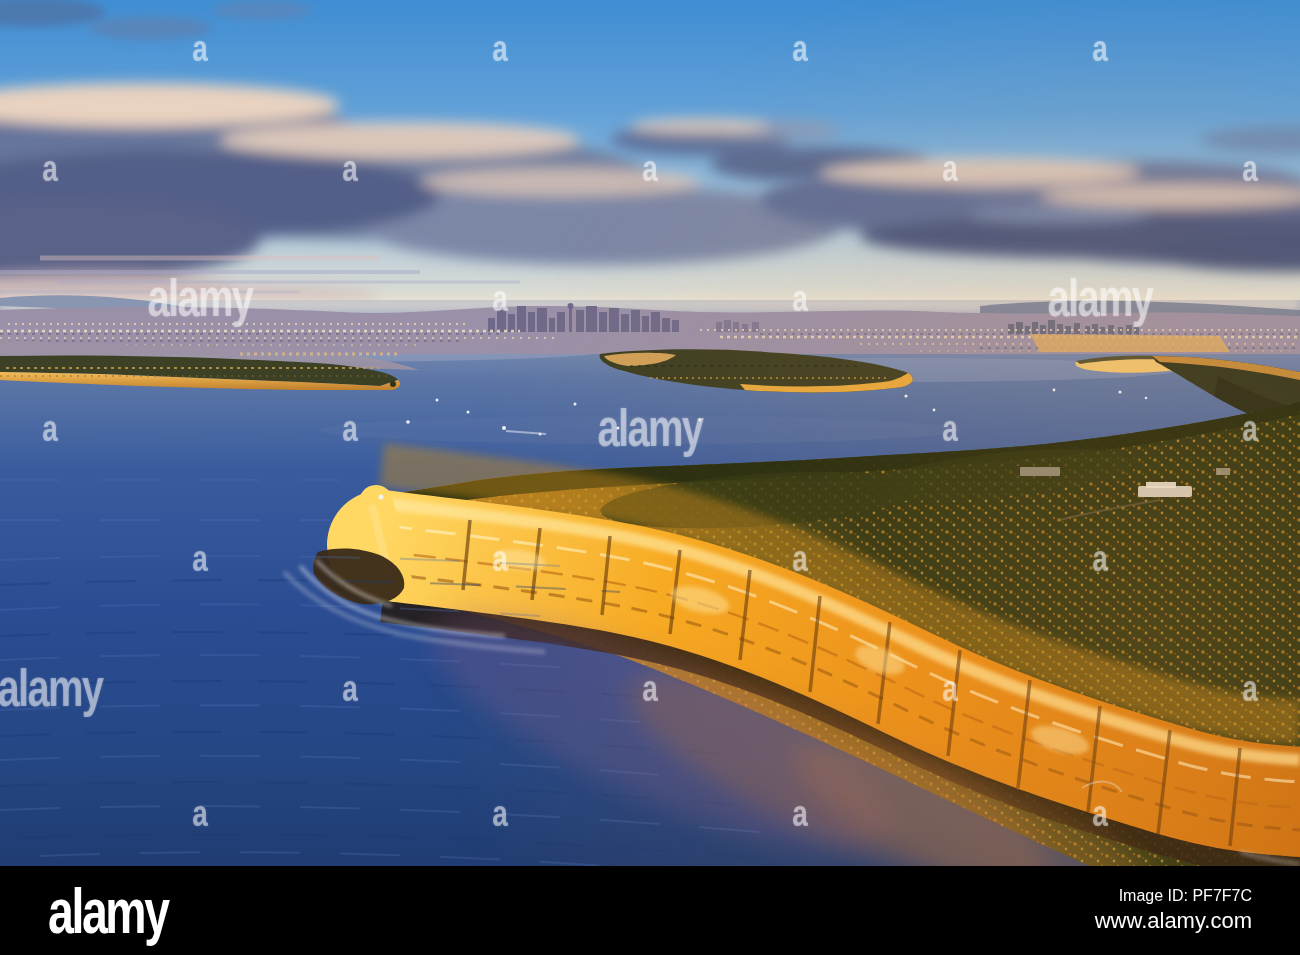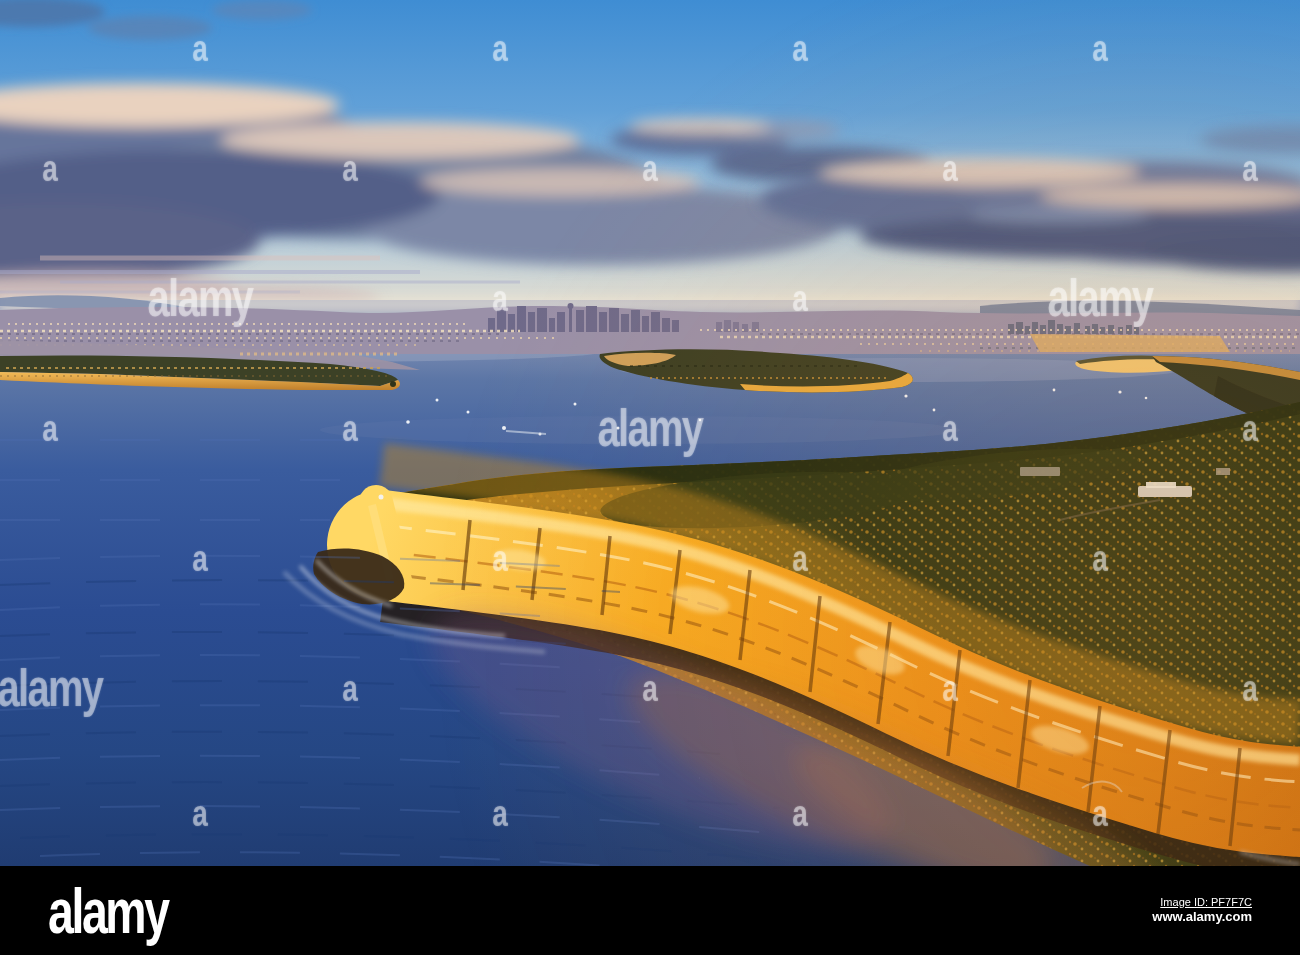--- a/index.html
+++ b/index.html
@@ -9,22 +9,22 @@
   .wm-layer{position:absolute;left:0;top:0;width:100%;height:100%;pointer-events:none;}
   .wm-mark{position:absolute;transform:translate(-50%,-54%) scale(0.85,1.1);color:rgba(255,255,255,0.42);
            font-weight:bold;line-height:1;white-space:nowrap;text-shadow:0 0 2px rgba(255,255,255,0.28);}
   .wm-word{font-size:47px;letter-spacing:-2px;}
   .wm-letter{font-size:33px;}
   .bar{position:relative;width:1300px;height:89px;background:#000000;display:flex;align-items:center;
        justify-content:space-between;box-sizing:border-box;padding:0 48px;}
   .logo{color:#ffffff;font-size:58px;font-weight:bold;letter-spacing:-3px;line-height:1;
         transform:scale(0.8,1.1);transform-origin:left center;}
   .id-block{text-align:right;color:#ffffff;line-height:1.3;}
-  .id-line{display:block;font-size:11px;font-weight:normal;text-decoration:underline;}
-  .site-line{display:block;font-size:13px;font-weight:bold;}
+  .id-line{display:block;font-size:16px;font-weight:normal;}
+  .site-line{display:block;font-size:22px;font-weight:normal;}
 </style>
 </head>
 <body>
 
 <div class="page">
   <div class="photo">
 
     <svg width="1300" height="866" viewBox="0 0 1300 866">
       <defs>
         <linearGradient id="skyG" x1="0" y1="0" x2="0" y2="1">

